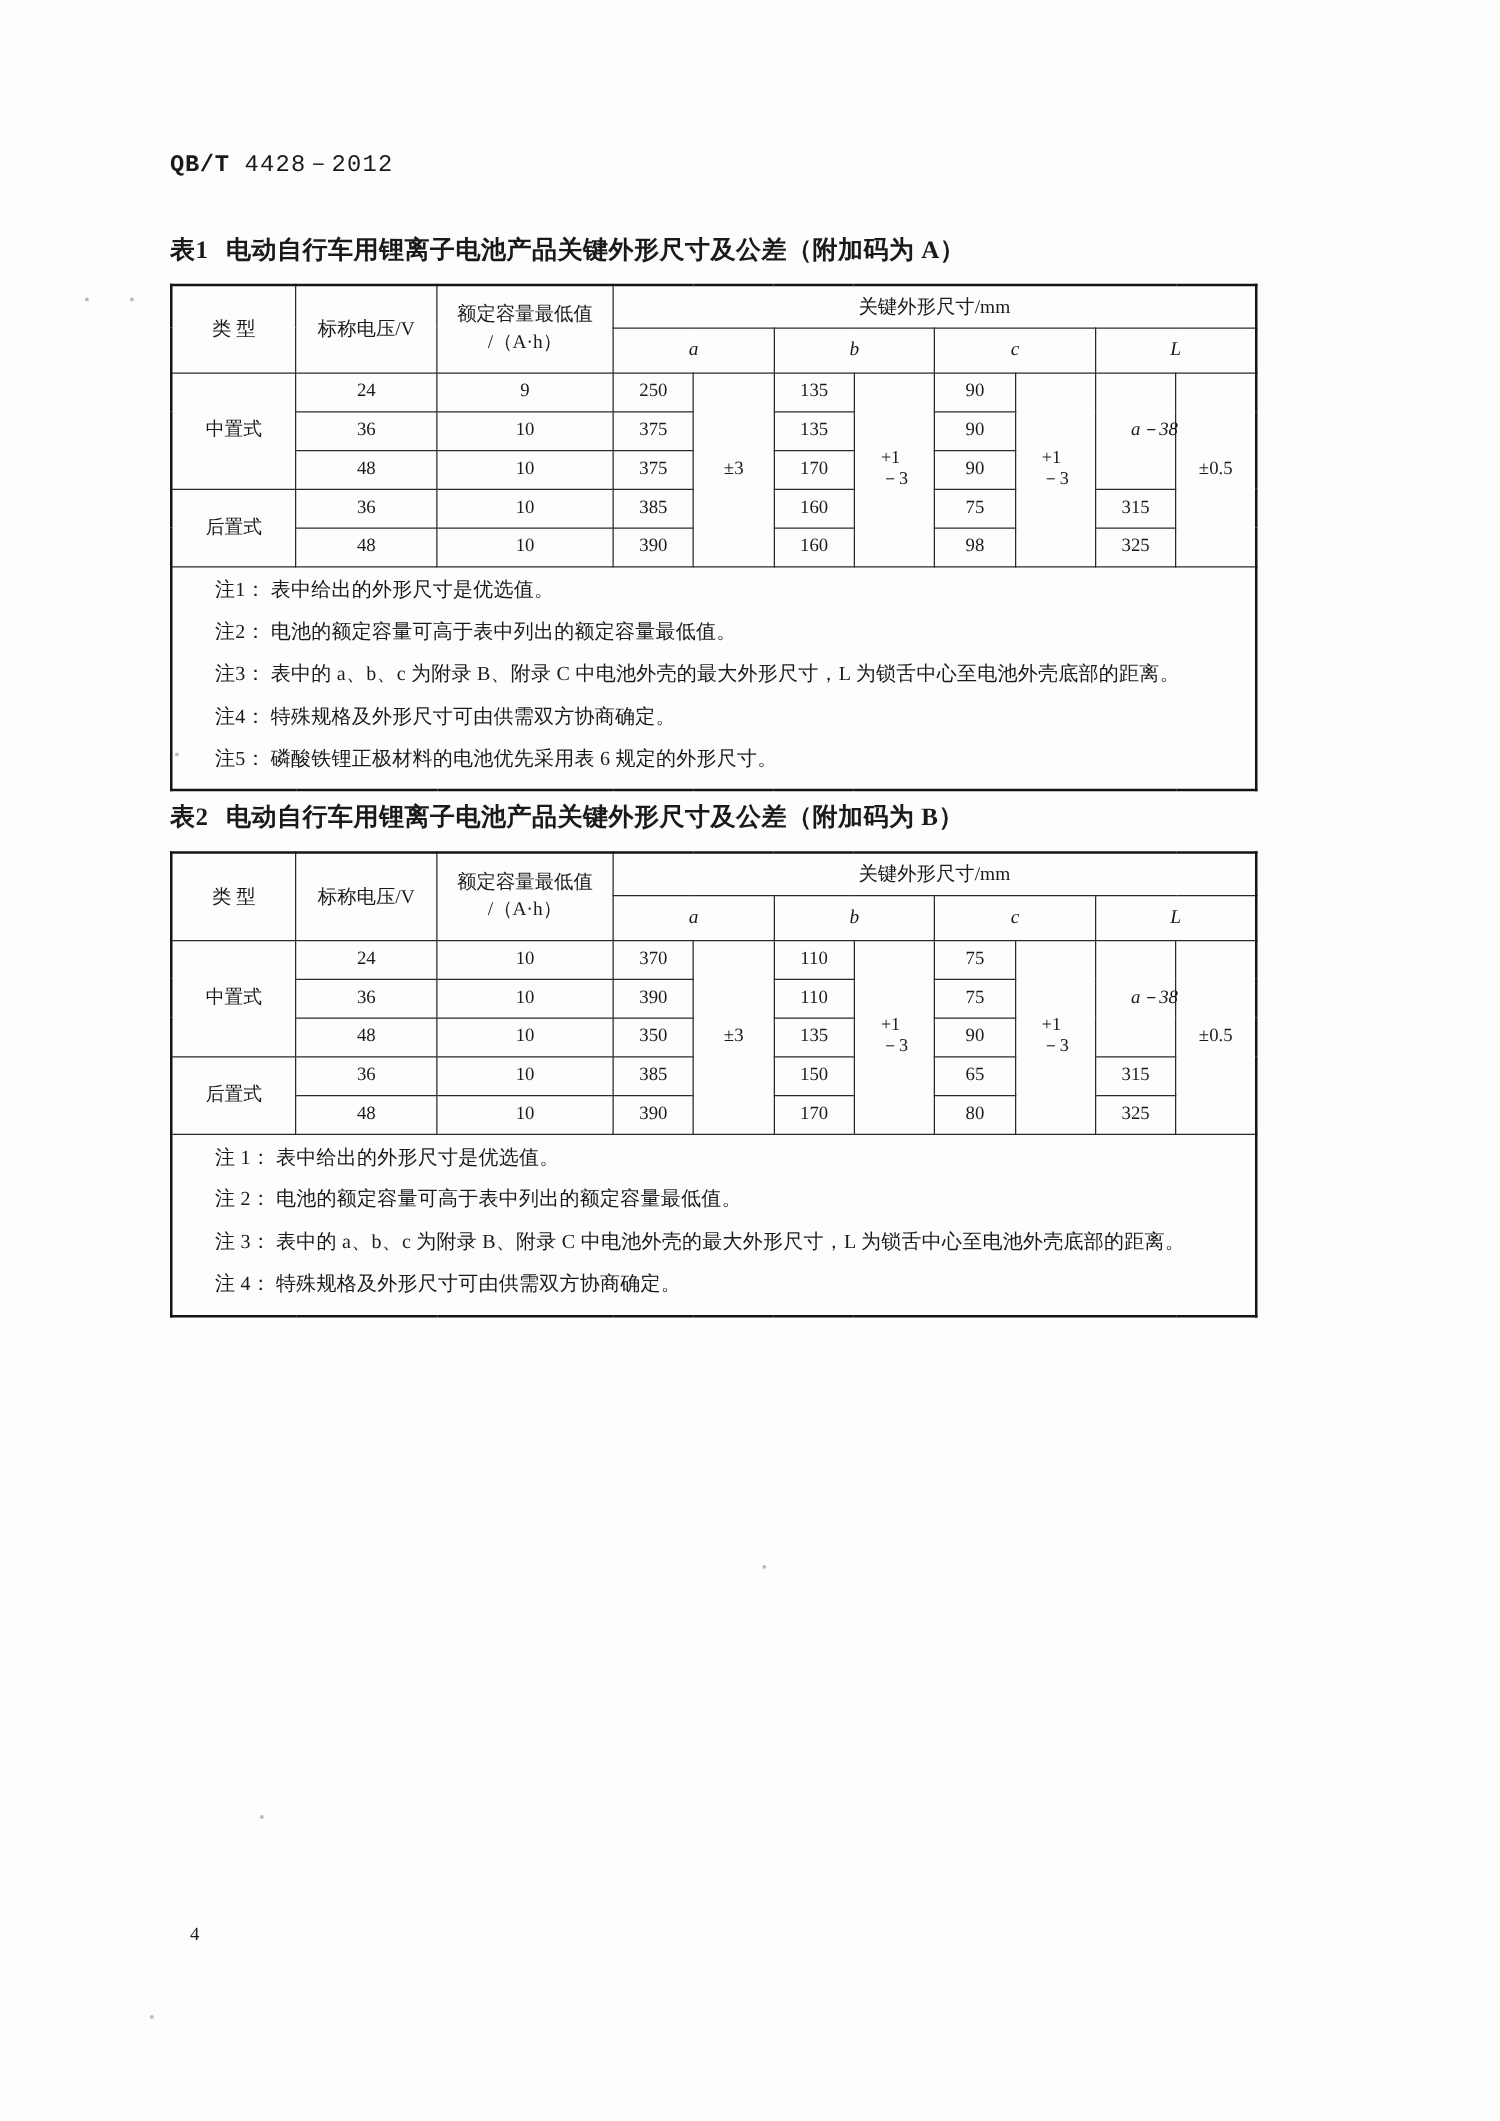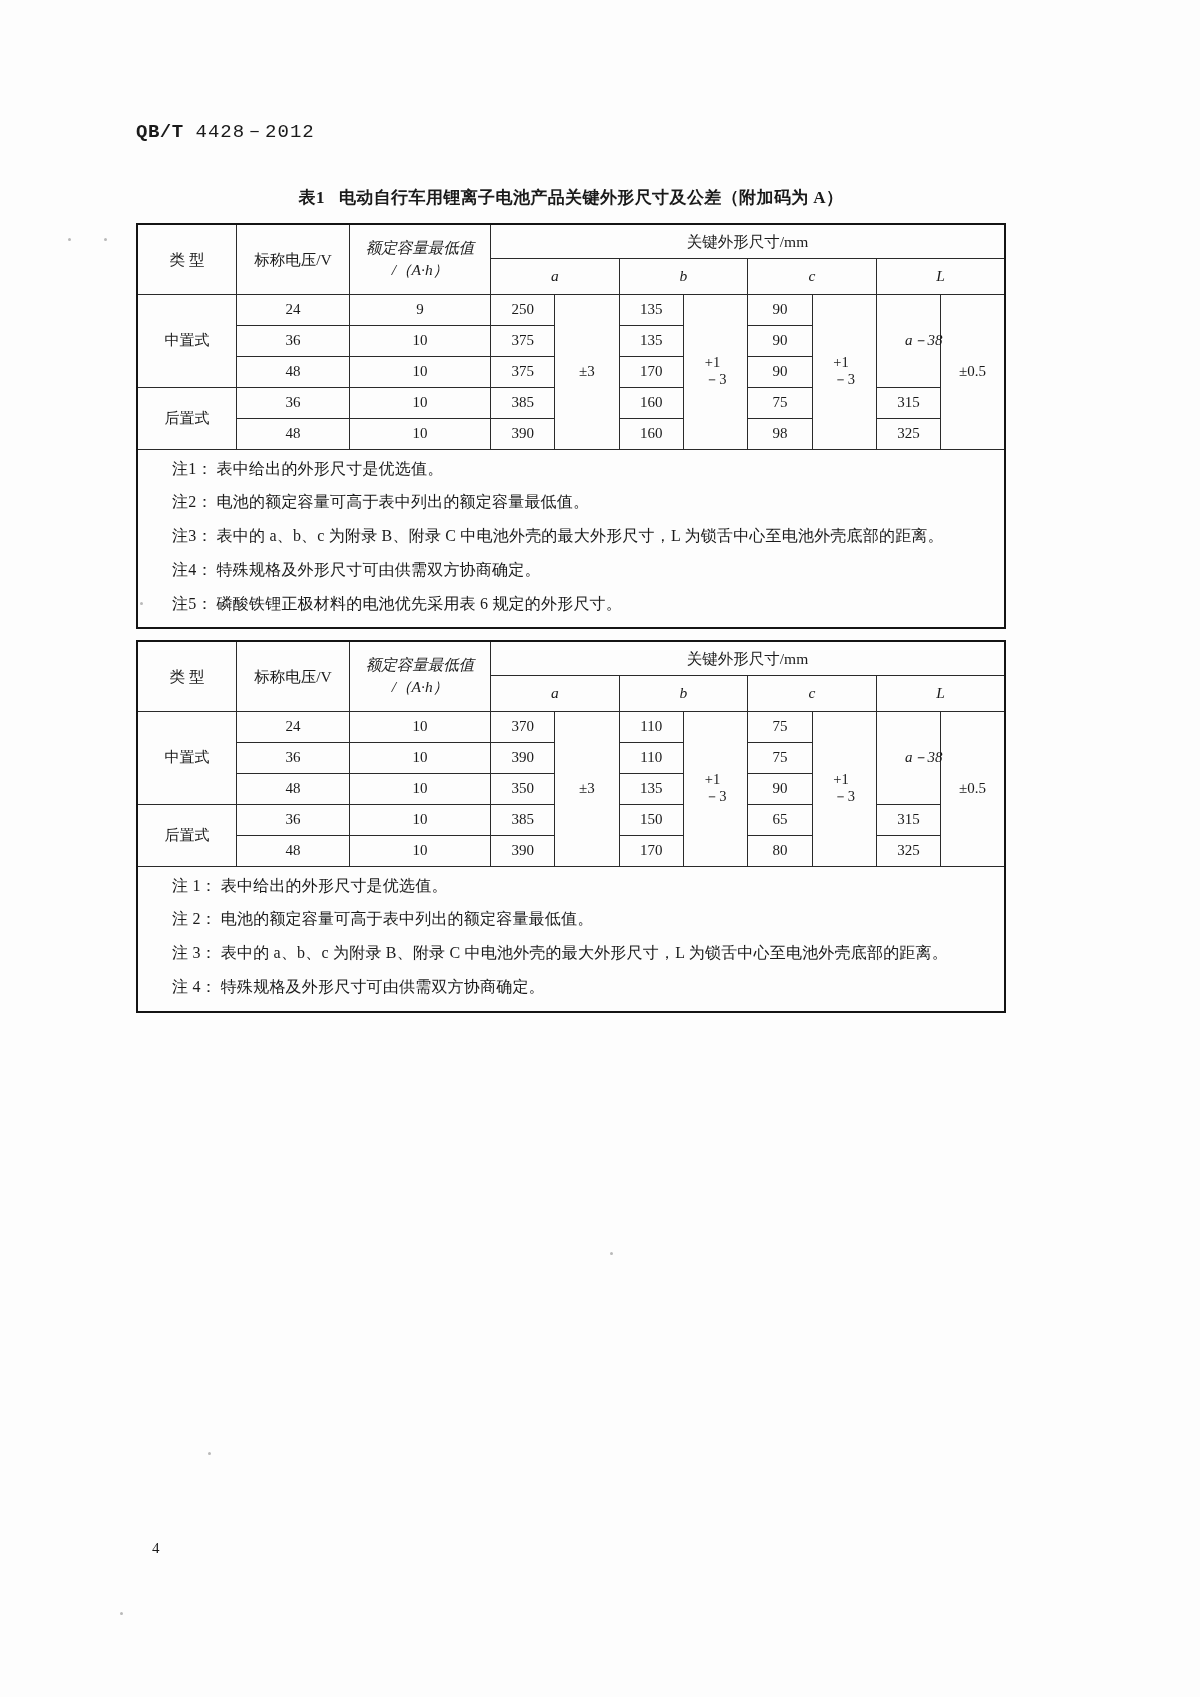--- a/index.html
+++ b/index.html
@@ -39,23 +39,23 @@
   
   .table-block {
     position: absolute;
     left: 136px;
     width: 870px;
   }
   #table-block-1 { top: 186px; }
   #table-block-2 { top: 640px; }
 
   .table-caption {
-    font-size: 17px;
+    font-size: 20px;
     font-weight: 700;
-    text-align: center;
+    text-align: left;
     margin: 0 0 14px 0;
     letter-spacing: 0.4px;
   }
   .table-caption .cap-num { margin-right: 14px; }
 
   table.spec {
     border-collapse: collapse;
     width: 870px;
     table-layout: fixed;
     font-size: 15px;
@@ -70,21 +70,21 @@
   }
   table.spec thead th {
     font-size: 15.5px;
     font-weight: 400;
   }
   .outer-top td, .outer-top th { border-top: 2px solid #141414; }
   table.spec { border: 2px solid #141414; }
 
   .hdr-type   { width: 98px; }
   .hdr-volt   { width: 112px; }
-  .hdr-cap    { width: 140px; font-style: italic; }
+  .hdr-cap    { width: 140px; }
   .col-a-val  { width: 78px; }
   .col-a-tol  { width: 70px; }
   .col-b-val  { width: 78px; }
   .col-b-tol  { width: 70px; }
   .col-c-val  { width: 78px; }
   .col-c-tol  { width: 70px; }
   .col-L-val  { width: 94px; }
   .col-L-tol  { width: 82px; }
 
   .cell-h { height: 31px; }
@@ -247,20 +247,23 @@
             <p class="note-line">
               <span class="note-label">注5：</span><span>磷酸铁锂正极材料的电池优先采用表 6 规定的外形尺寸。</span>
             </p>
           </td>
         </tr>
       </tbody>
     </table>
   </div>
 
   <div class="table-block" id="table-block-2">
+    <p class="table-caption">
+      <span class="cap-num">表2</span><span>电动自行车用锂离子电池产品关键外形尺寸及公差（附加码为 B）</span>
+    </p>
 
     <table class="spec">
       <thead>
         <tr class="hdr-h1">
           <th class="hdr-type" rowspan="2">类  型</th>
           <th class="hdr-volt" rowspan="2">标称电压/V</th>
           <th class="hdr-cap" rowspan="2">
             <div class="two-line">
               <div>额定容量最低值</div>
               <div>/（A·h）</div>

